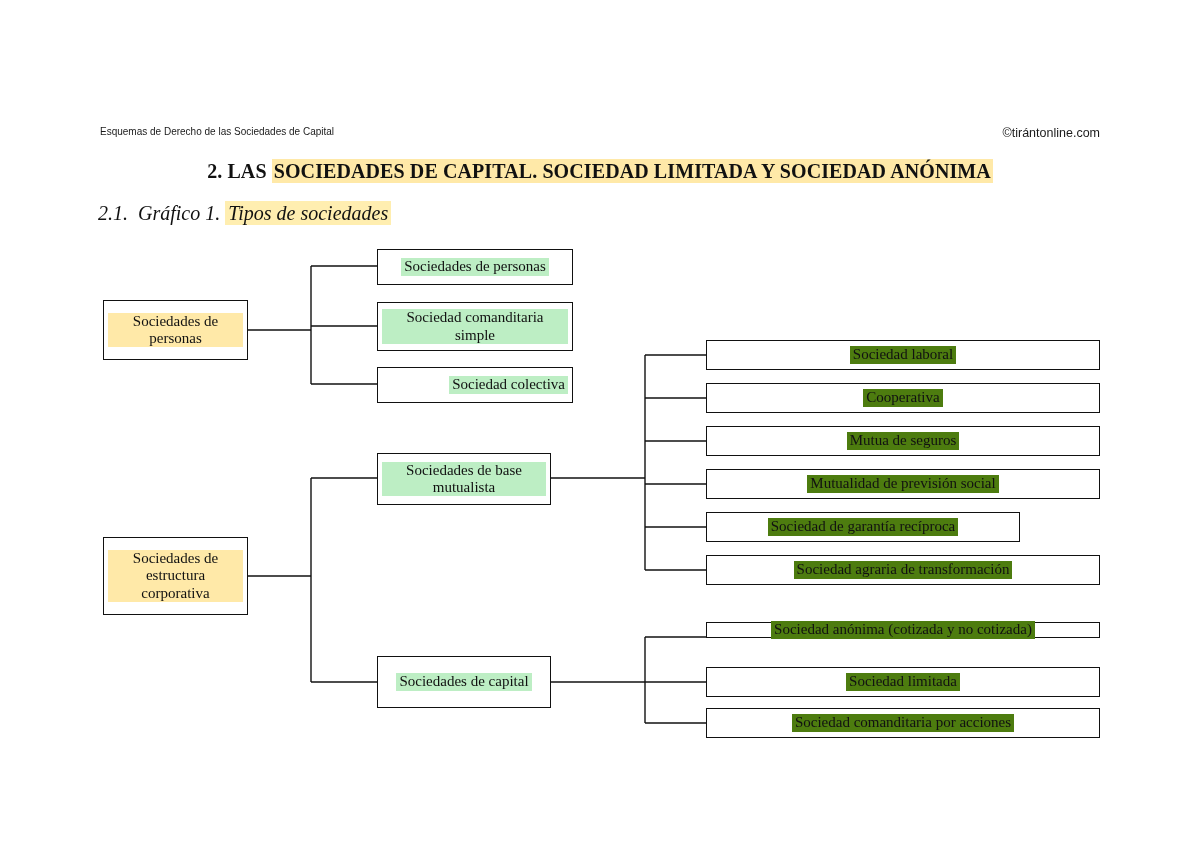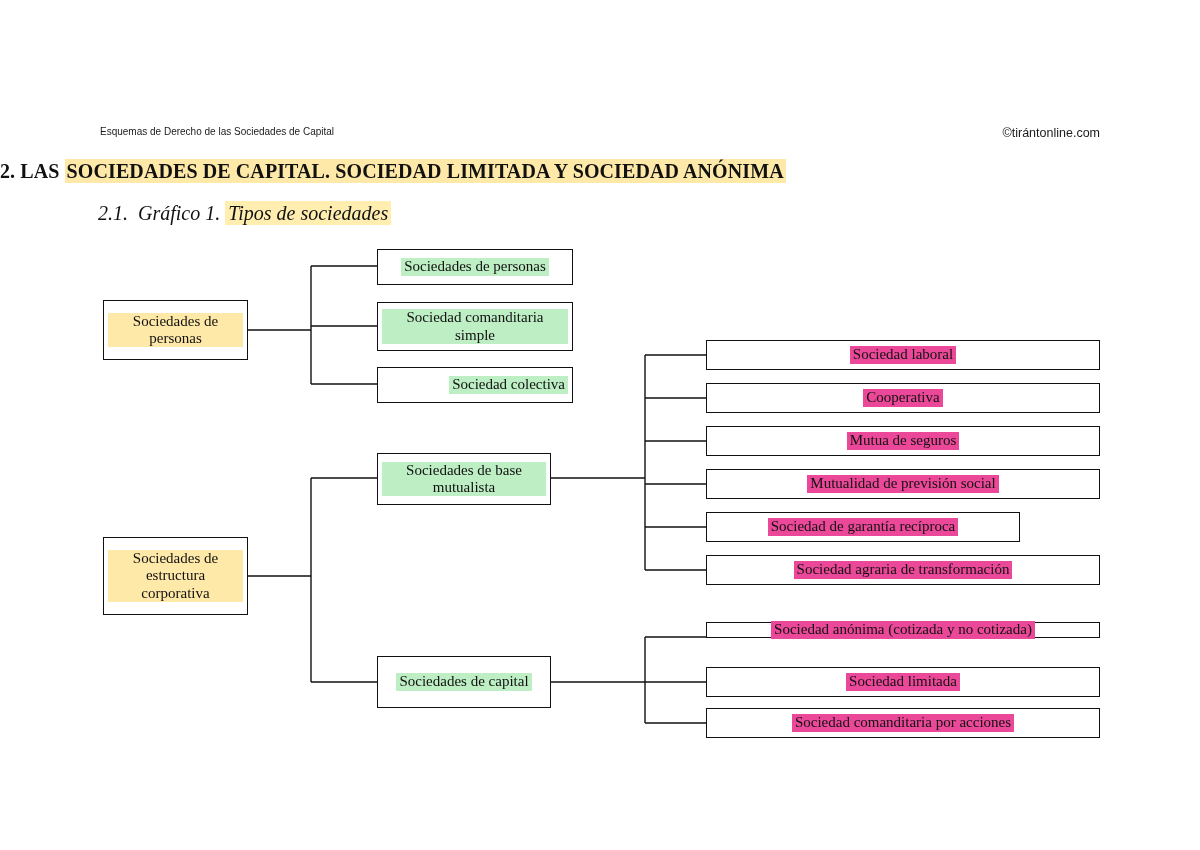--- a/index.html
+++ b/index.html
@@ -42,20 +42,21 @@
     color: #1a1a1a;
     white-space: nowrap;
   }
 
   
   .title {
     position: absolute;
     left: 0;
     top: 160px;
     width: 1200px;
+    text-align: center;
     font-size: 20px;
     font-weight: bold;
     letter-spacing: .1px;
     white-space: nowrap;
   }
   .title .hl {
     background: #ffe9a8;
     padding: 1px 2px;
   }
   .subtitle {
@@ -98,21 +99,21 @@
     font-size: 15px;
     line-height: 1.15;
     padding: 2px 4px;
   }
   .node span {
     display: inline-block;
     padding: 0 3px;
   }
   .node.yellow span { background: #ffe9a8; }
   .node.green span  { background: #bdeec4; }
-  .node.blue span   { background: #ec4899; }
+  .node.blue span   { background: #4d7c0f; }
 </style>
 </head>
 <body>
 
 <div class="page">
 
   <div class="hdr-left">Esquemas de Derecho de las Sociedades de Capital</div>
   <div class="hdr-right">©tirántonline.com</div>
 
   <div class="title">

